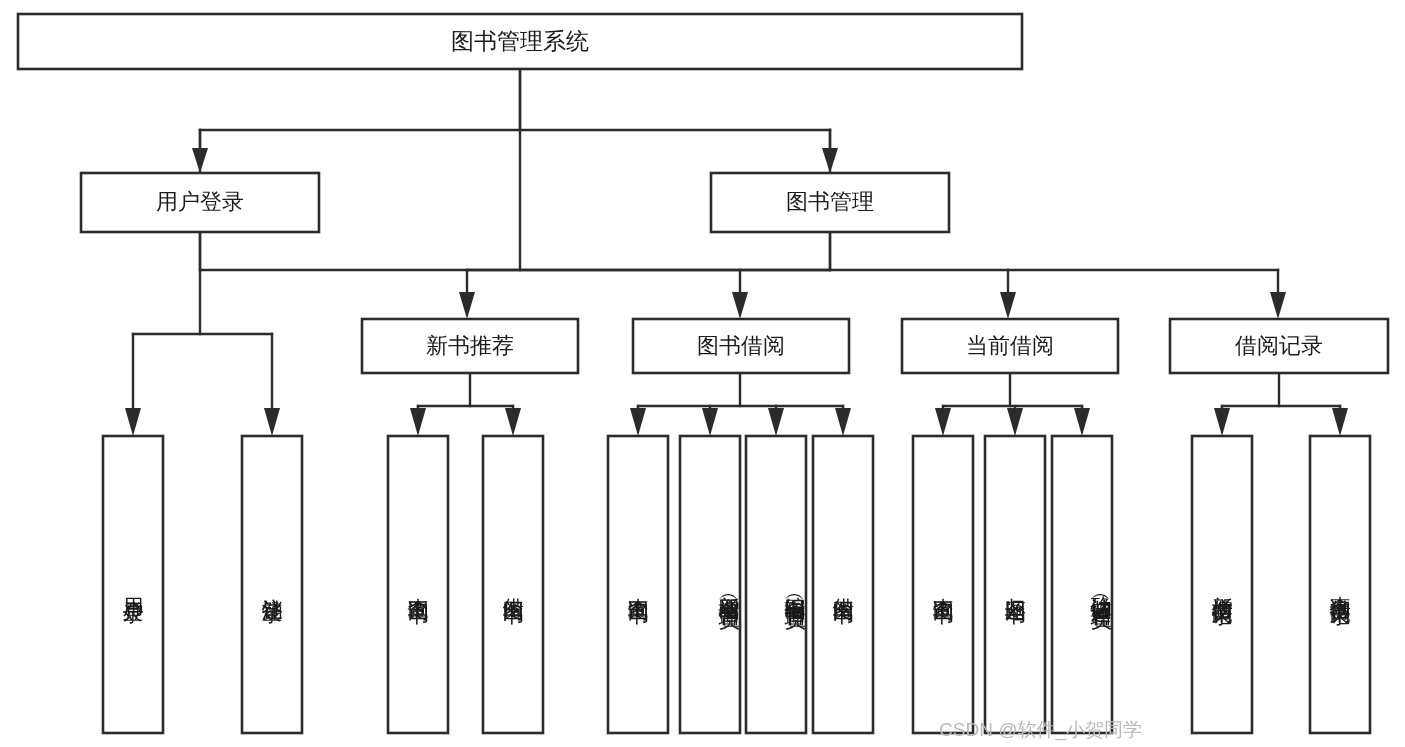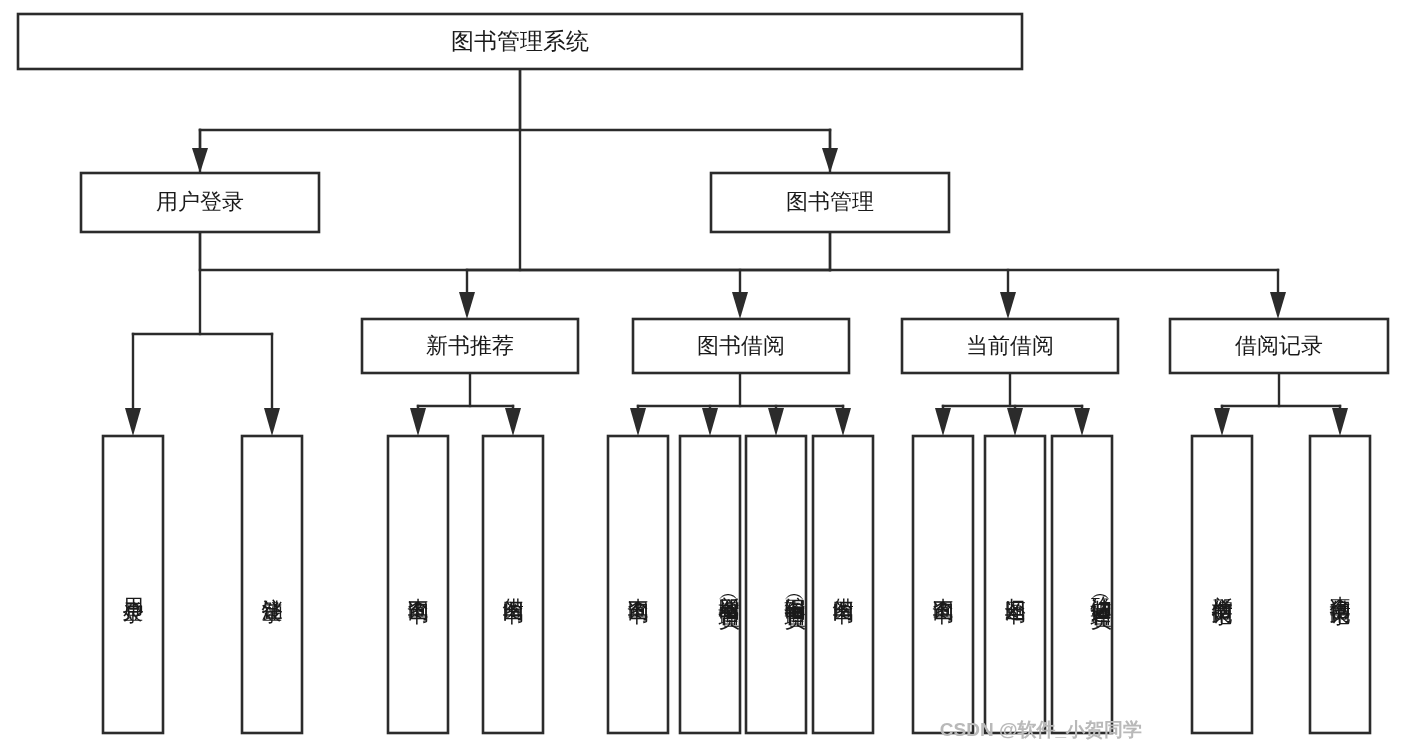--- a/index.html
+++ b/index.html
@@ -82,21 +82,20 @@
   }
   .watermark {
     position: absolute;
     right: 8px;
     bottom: 4px;
     font-family: "Liberation Sans", "DejaVu Sans", sans-serif;
     font-size: 19px;
     color: #b9b9b9;
     white-space: nowrap;
     pointer-events: none;
-    font-weight: bold;
   }
 </style>
 </head>
 <body>
 
 <div id="diagram-root">
 
   <svg class="tree-svg" viewBox="0 0 1405 747" xmlns="http://www.w3.org/2000/svg">
 
     <g>

